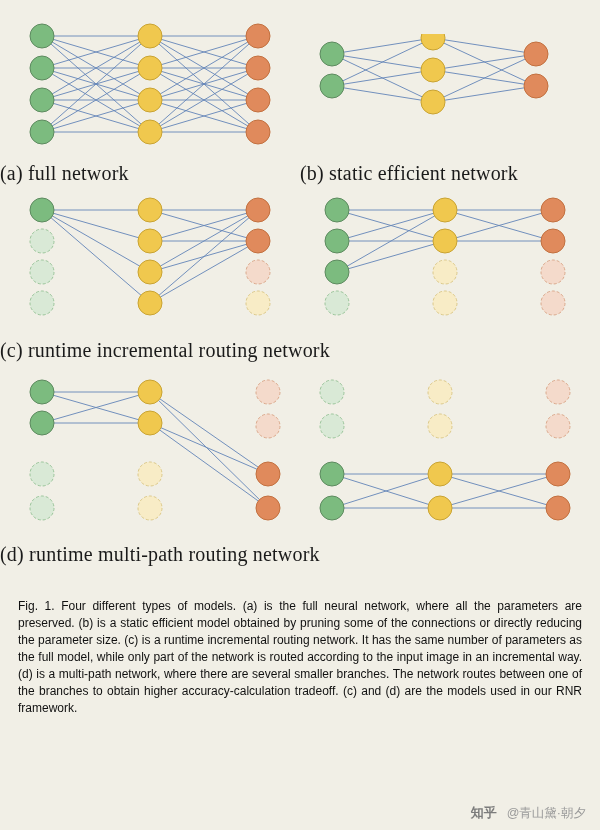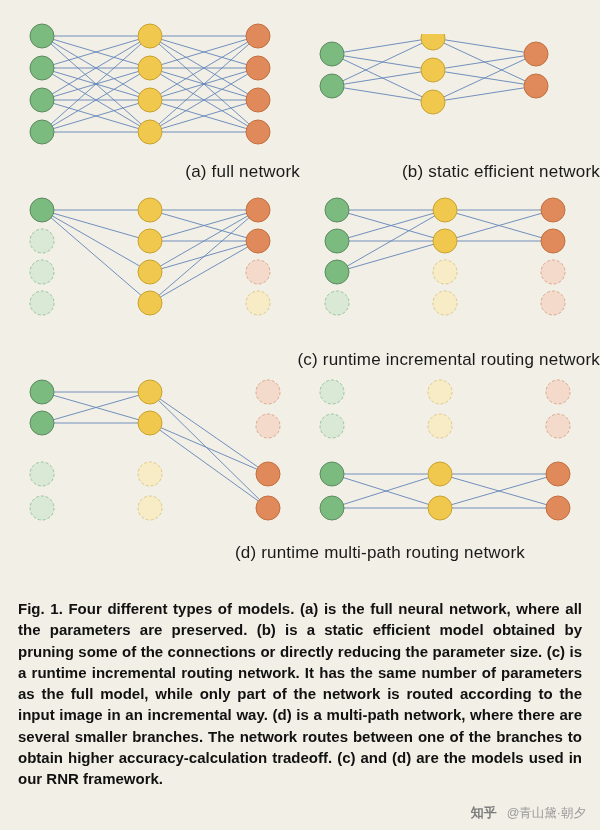--- a/index.html
+++ b/index.html
@@ -12,35 +12,35 @@
   #page{position:relative;width:600px;height:830px;background:#f1efe6;}
 
   .figure{position:relative;width:600px;height:575px;}
 
   .panel{position:absolute;}
   .panel svg{display:block;}
 
   .caption{
     position:absolute;
     width:100%;
-    text-align:right;
-    font-size:17px;
+    text-align:left;
+    font-size:20px;
     color:#1a1a1a;
     letter-spacing:0.2px;
+    font-family:Liberation Serif, serif;
   }
 
   .body-text{
     position:absolute;
     left:18px;right:18px;
     top:598px;
-    font-size:15px;
+    font-size:12px;
     line-height:1.42;
     color:#111;
     text-align:justify;
-    font-weight:bold;
   }
 
   .watermark{
     position:absolute;
     right:14px;
     bottom:8px;
     font-size:12.5px;
     color:#9a9a9a;
     display:flex;align-items:center;gap:10px;
   }
@@ -212,21 +212,21 @@
         <circle cx="130" cy="76" r="12" fill="#f8ecc6" stroke="#dcc98a" stroke-width="1" stroke-dasharray="3 2"></circle>
         <circle cx="130" cy="107" r="12" fill="#f8ecc6" stroke="#dcc98a" stroke-width="1" stroke-dasharray="3 2"></circle>
 
         <circle cx="238" cy="14" r="12" fill="#e08a5c" stroke="#c2703f" stroke-width="1"></circle>
         <circle cx="238" cy="45" r="12" fill="#e08a5c" stroke="#c2703f" stroke-width="1"></circle>
         <circle cx="238" cy="76" r="12" fill="#f4dacb" stroke="#dba98c" stroke-width="1" stroke-dasharray="3 2"></circle>
         <circle cx="238" cy="107" r="12" fill="#f4dacb" stroke="#dba98c" stroke-width="1" stroke-dasharray="3 2"></circle>
       </svg>
     </div>
 
-    <div class="caption" style="top:339px;left:0;width:600px;margin-top:11px;">(c) runtime incremental routing network</div>
+    <div class="caption" style="top:339px;left:0;width:600px;">(c) runtime incremental routing network</div>
 
     <div class="panel" style="left:20px;top:378px;">
       <svg width="280" height="150" viewBox="0 0 280 150">
         <g stroke="#5b7fb5" stroke-width="0.9" fill="none" opacity="0.95">
           <line x1="22" y1="14" x2="130" y2="14"></line>
             <line x1="22" y1="14" x2="130" y2="45"></line>
           <line x1="22" y1="45" x2="130" y2="14"></line>
             <line x1="22" y1="45" x2="130" y2="45"></line>
           <line x1="130" y1="14" x2="248" y2="96"></line>
             <line x1="130" y1="14" x2="248" y2="130"></line>

